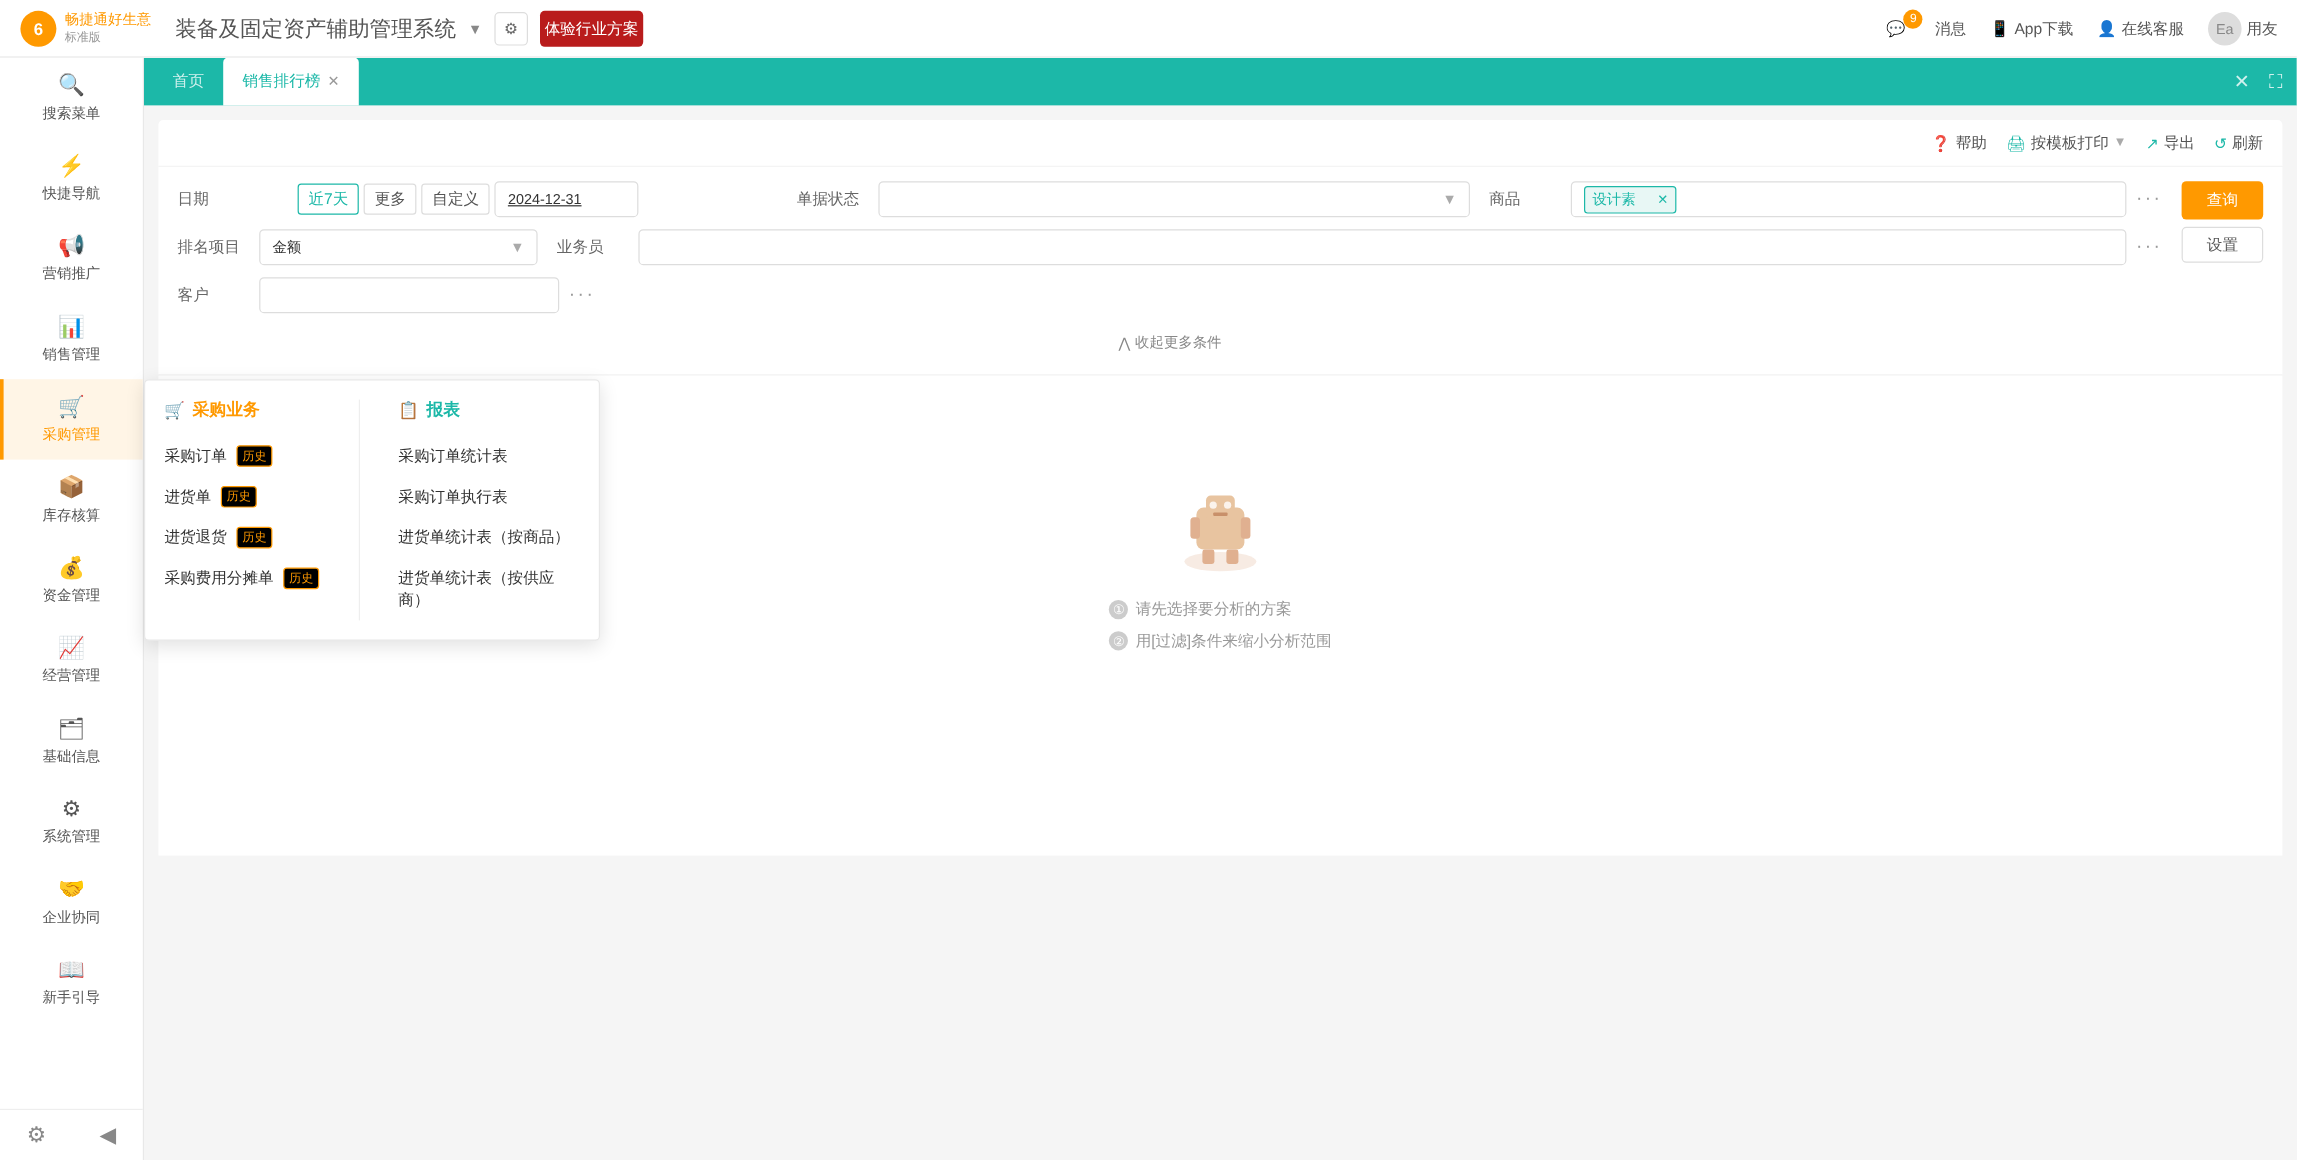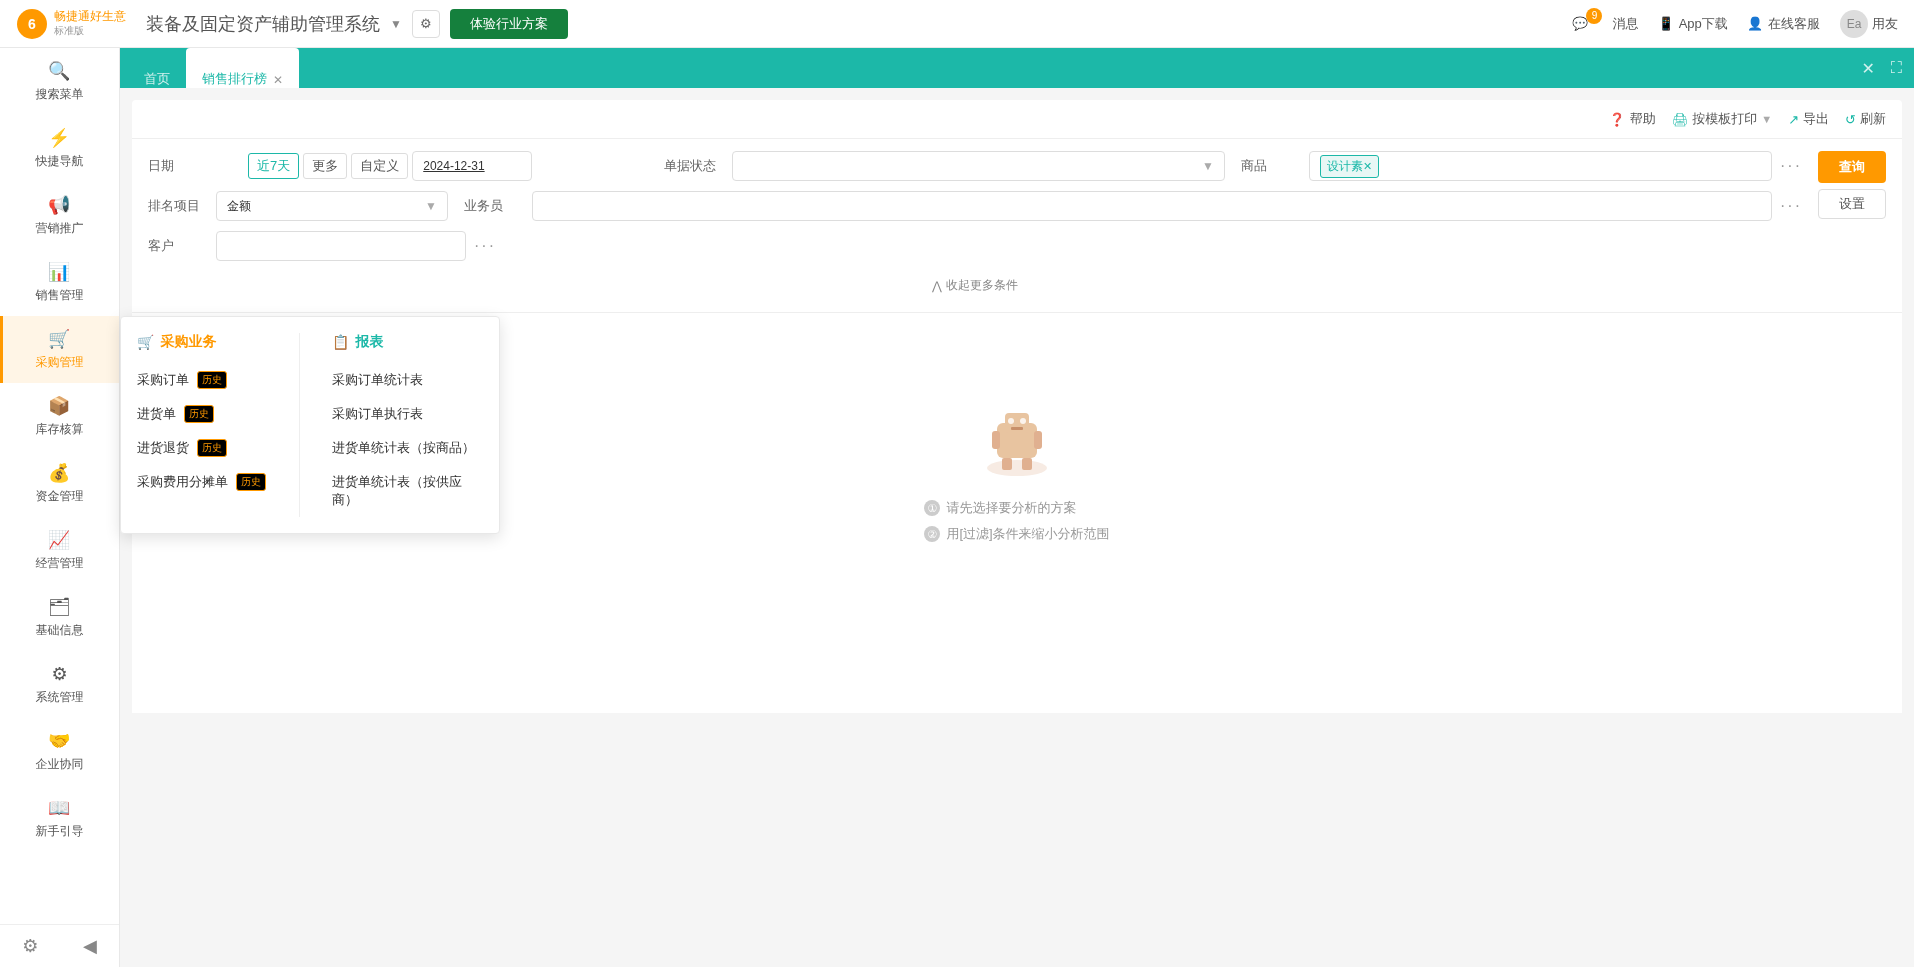--- a/index.html
+++ b/index.html
@@ -52,25 +52,25 @@
       height: 28px;
       border: 1px solid #ddd;
       border-radius: 4px;
       display: flex;
       align-items: center;
       justify-content: center;
       cursor: pointer;
       color: #666;
     }
     .industry-btn {
-      background: #15803d;
+      background: #b91c1c;
       color: #fff;
       border: none;
       border-radius: 4px;
-      padding: 6px 20px;
+      padding: 6px 4px;
       cursor: pointer;
       font-size: 13px;
     }
     .header-right {
       display: flex;
       align-items: center;
       gap: 20px;
     }
     .header-right-item {
       display: flex;
@@ -169,21 +169,21 @@
     .tab-bar {
       background: #1cb8a8;
       height: 40px;
       display: flex;
       align-items: center;
       padding: 0 8px;
     }
     .tab-item {
       height: 40px;
       display: flex;
-      align-items: flex-end;
+      align-items: center;
       padding: 0 16px;
       cursor: pointer;
       font-size: 13px;
       color: rgba(255,255,255,0.8);
       gap: 6px;
       font-family: Liberation Serif, serif;
     }
     .tab-item.active {
       background: #fff;
       color: #1cb8a8;
@@ -294,21 +294,21 @@
     .date-quick-btn.active { border-color: #1cb8a8; color: #1cb8a8; }
     .tag-item {
       background: #e8f7f5;
       border: 1px solid #1cb8a8;
       border-radius: 3px;
       padding: 2px 6px;
       font-size: 12px;
       color: #1cb8a8;
       display: flex;
       align-items: center;
-      gap: 0;
+      gap: 18px;
     }
     .tag-close { cursor: pointer; font-size: 11px; }
     .ellipsis-btn {
       color: #999;
       cursor: pointer;
       font-size: 16px;
       letter-spacing: 2px;
     }
     .collapse-row {
       display: flex;
@@ -328,21 +328,20 @@
       gap: 6px;
     }
     .query-btn {
       background: #f90;
       color: #fff;
       border: none;
       border-radius: 4px;
       padding: 7px 20px;
       cursor: pointer;
       font-size: 13px;
-      font-weight: bold;
     }
     .setting-btn {
       background: #fff;
       color: #555;
       border: 1px solid #ddd;
       border-radius: 4px;
       padding: 5px 20px;
       cursor: pointer;
       font-size: 13px;
     }

